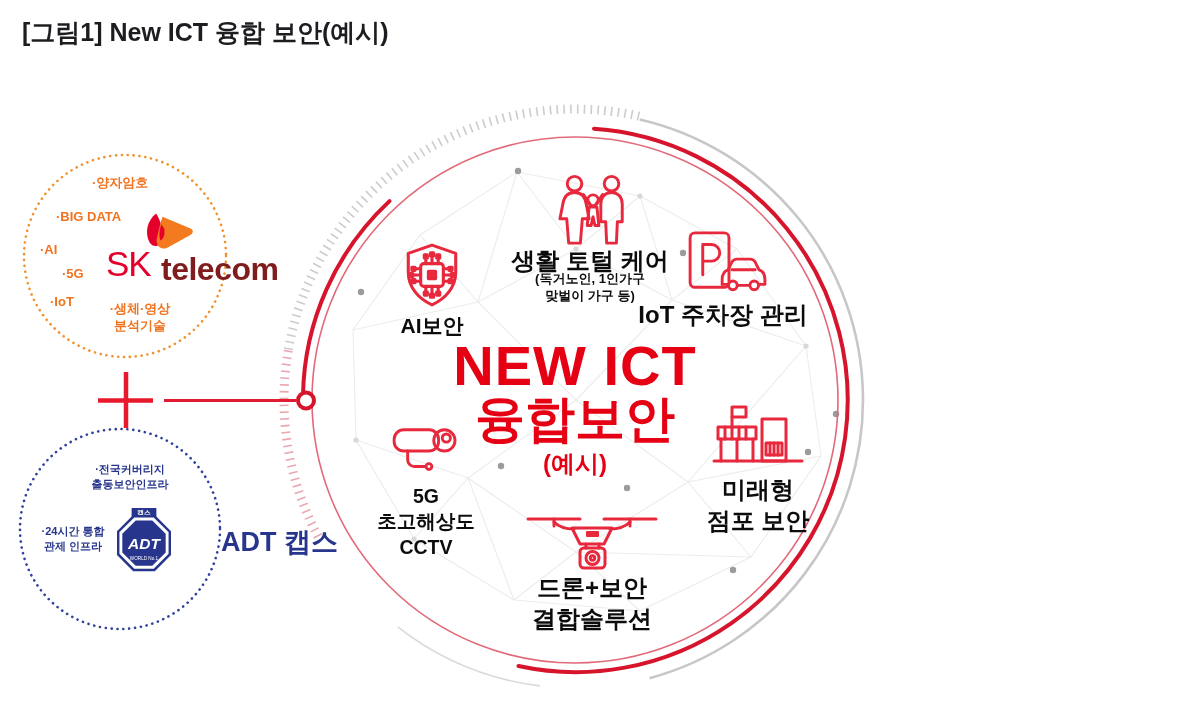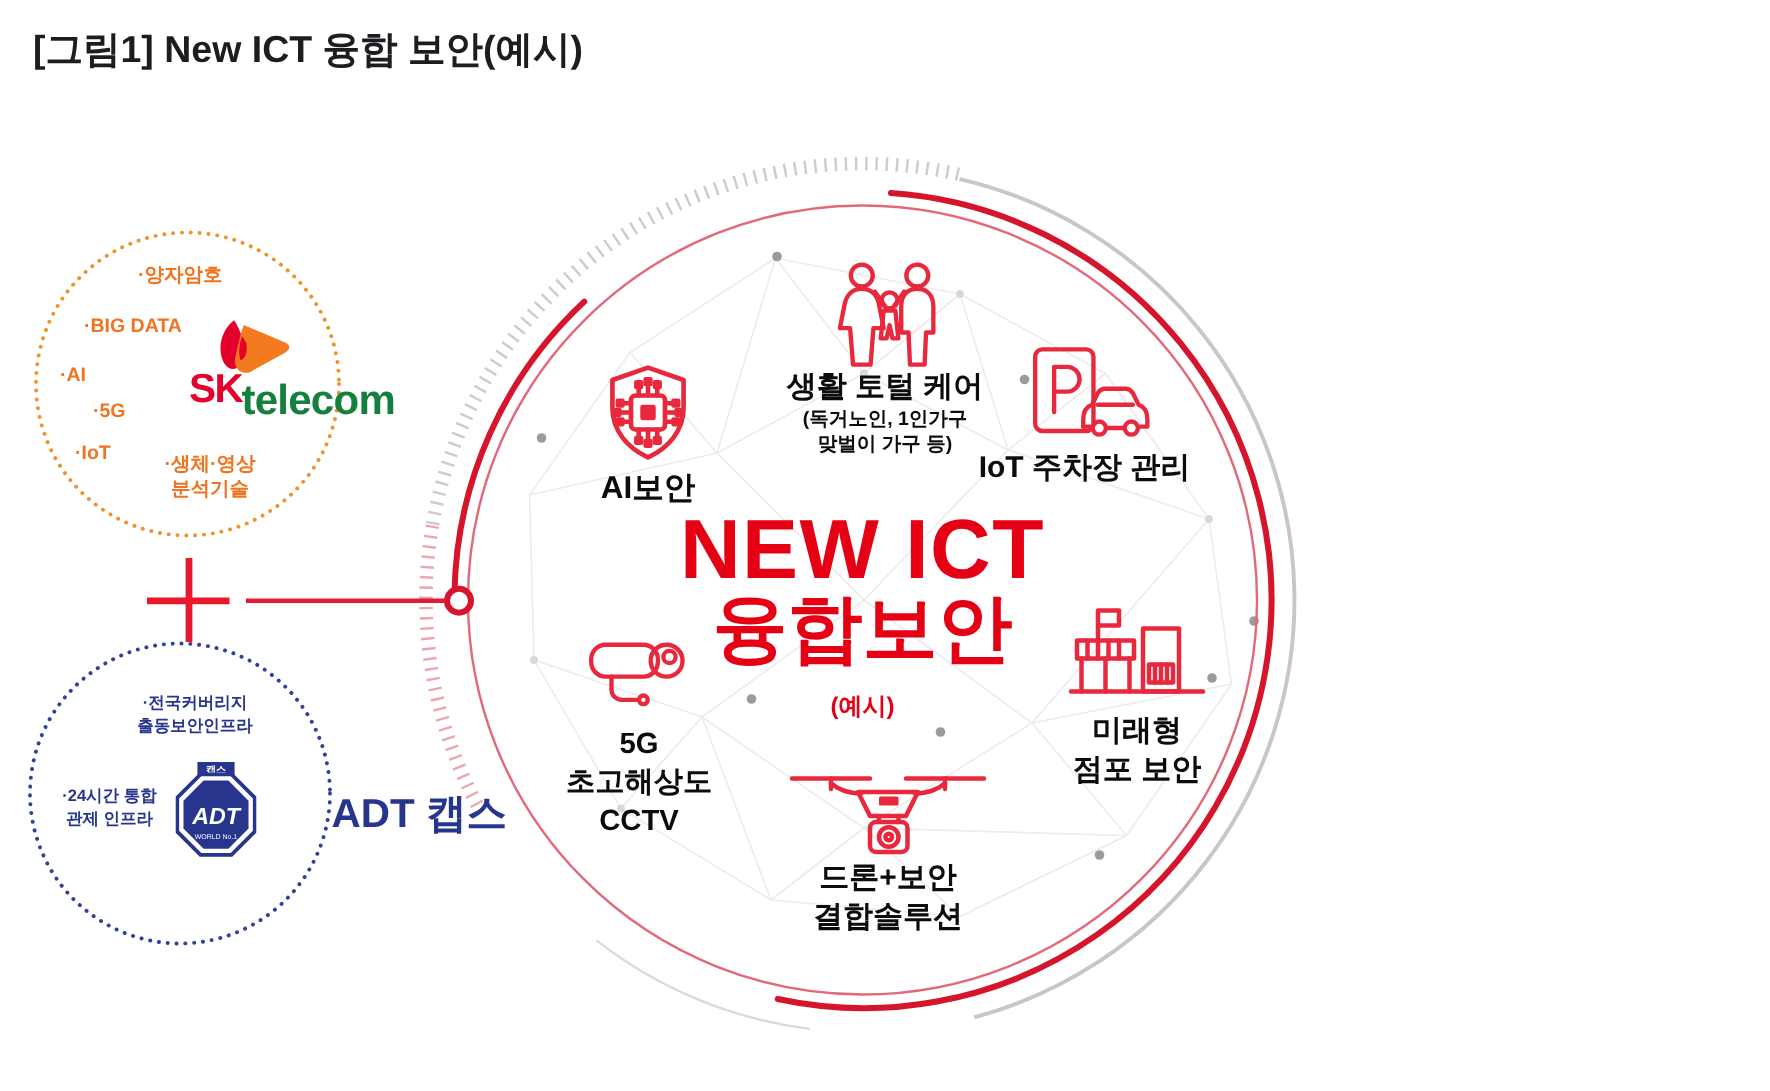--- a/index.html
+++ b/index.html
@@ -4,31 +4,31 @@
 <style>
   html,body{margin:0;padding:0;background:#fff;}
   #canvas{position:relative;width:1180px;height:708px;background:#ffffff;overflow:hidden;
           font-family:"Liberation Sans","DejaVu Sans",sans-serif;}
   .abs{position:absolute;}
   #figure-title{left:22px;top:16px;font-size:25px;font-weight:700;color:#1d1d21;letter-spacing:0px;}
   
   #hub-title{left:428px;top:338px;width:294px;text-align:center;color:#e60013;}
   #hub-title .l1{font-size:56px;font-weight:800;letter-spacing:1px;line-height:1.0;}
   #hub-title .l2{font-size:50px;font-weight:800;line-height:1.0;margin-top:0;}
-  #hub-title .l3{font-size:16px;font-weight:800;margin-top:17px;}
-  
-  .nlabel{position:absolute;text-align:center;color:#0c0c0c;font-weight:800;font-size:20px;line-height:1.3;}
+  #hub-title .l3{font-size:24px;font-weight:800;margin-top:4px;}
+  
+  .nlabel{position:absolute;text-align:center;color:#0c0c0c;font-weight:800;font-size:24px;line-height:1.3;}
   .nsub{position:absolute;text-align:center;color:#0c0c0c;font-weight:700;font-size:13px;line-height:1.3;}
   .nodeicon{position:absolute;color:#e8283c;}
   .nodeicon path,.nodeicon rect,.nodeicon circle{fill:none;stroke:currentColor;stroke-width:3;stroke-linejoin:round;stroke-linecap:round;}
   .nodeicon .fill{fill:currentColor;stroke:none;}
   
   .sk-item{position:absolute;color:#f0741f;font-weight:700;font-size:13px;line-height:1.3;}
-  #sk-logo-sk{left:106px;top:244px;font-size:27px;font-weight:700;color:#e4002b;letter-spacing:-1px;margin-left:20px;}
-  #sk-logo-telecom{left:161px;top:251px;font-size:28px;font-weight:600;color:#15803d;letter-spacing:-0.5px;}
+  #sk-logo-sk{left:106px;top:244px;font-size:35px;font-weight:400;color:#e4002b;letter-spacing:-1px;}
+  #sk-logo-telecom{left:161px;top:251px;font-size:32px;font-weight:600;color:#7f1d1d;letter-spacing:-0.5px;}
   
   .adt-item{position:absolute;color:#27368c;font-weight:700;font-size:11px;line-height:1.32;text-align:center;}
   #adt-logo-text{left:183px;top:524px;font-size:27px;font-weight:800;color:#27368c;letter-spacing:0px;margin-left:38px;}
   .ctr{text-align:center;}
 </style>
 </head>
 <body>
 
 <div id="canvas">
 

